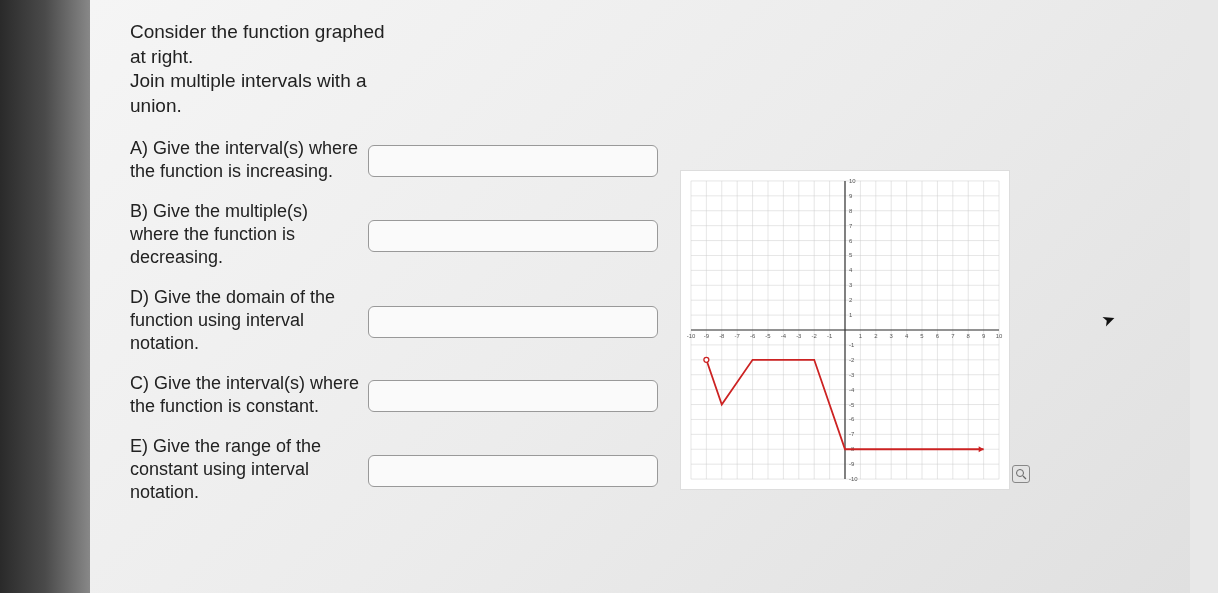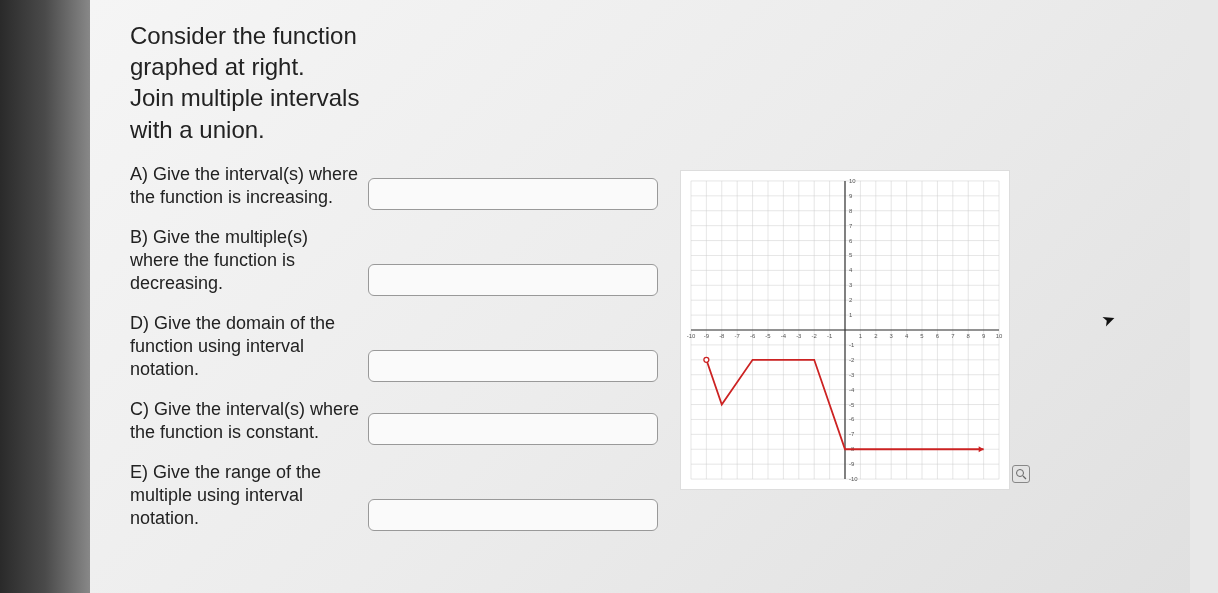--- a/index.html
+++ b/index.html
@@ -26,29 +26,29 @@
     }
     .darkedge {
       position: absolute;
       left: 0;
       top: 0;
       width: 90px;
       height: 593px;
       background: linear-gradient(90deg, #2a2a2a 0%, #4a4a4a 50%, #888 100%);
     }
     .intro {
-      font-size: 24px;
+      font-size: 19px;
       color: #222;
       line-height: 1.3;
       margin-bottom: 18px;
       max-width: 260px;
     }
     .question-row {
       display: flex;
-      align-items: flex-end;
+      align-items: center;
       margin-bottom: 16px;
       gap: 8px;
     }
     .question-text {
       font-size: 18px;
       color: #222;
       line-height: 1.3;
       width: 230px;
       flex-shrink: 0;
     }
@@ -121,21 +121,21 @@
     <div class="question-text">D)  Give the domain of the function using interval notation.</div>
     <input class="answer-input" type="text" value="" style="">
   </div>
 
   <div class="question-row">
     <div class="question-text">C)  Give the interval(s) where the function is constant.</div>
     <input class="answer-input" type="text" value="" style="">
   </div>
 
   <div class="question-row">
-    <div class="question-text">E)  Give the range of the multiple using interval notation.</div>
+    <div class="question-text">E)  Give the range of the constant using interval notation.</div>
     <input class="answer-input" type="text" value="" style="">
   </div>
 
   <div class="graph-container">
     <svg class="graph-svg" viewBox="0 0 330 320">
       <g id="grid">
           <line x1="10" y1="310" x2="10" y2="10" stroke="#ccc" stroke-width="0.5"></line>
           <line x1="25.5" y1="310" x2="25.5" y2="10" stroke="#ccc" stroke-width="0.5"></line>
           <line x1="41" y1="310" x2="41" y2="10" stroke="#ccc" stroke-width="0.5"></line>
           <line x1="56.5" y1="310" x2="56.5" y2="10" stroke="#ccc" stroke-width="0.5"></line>

